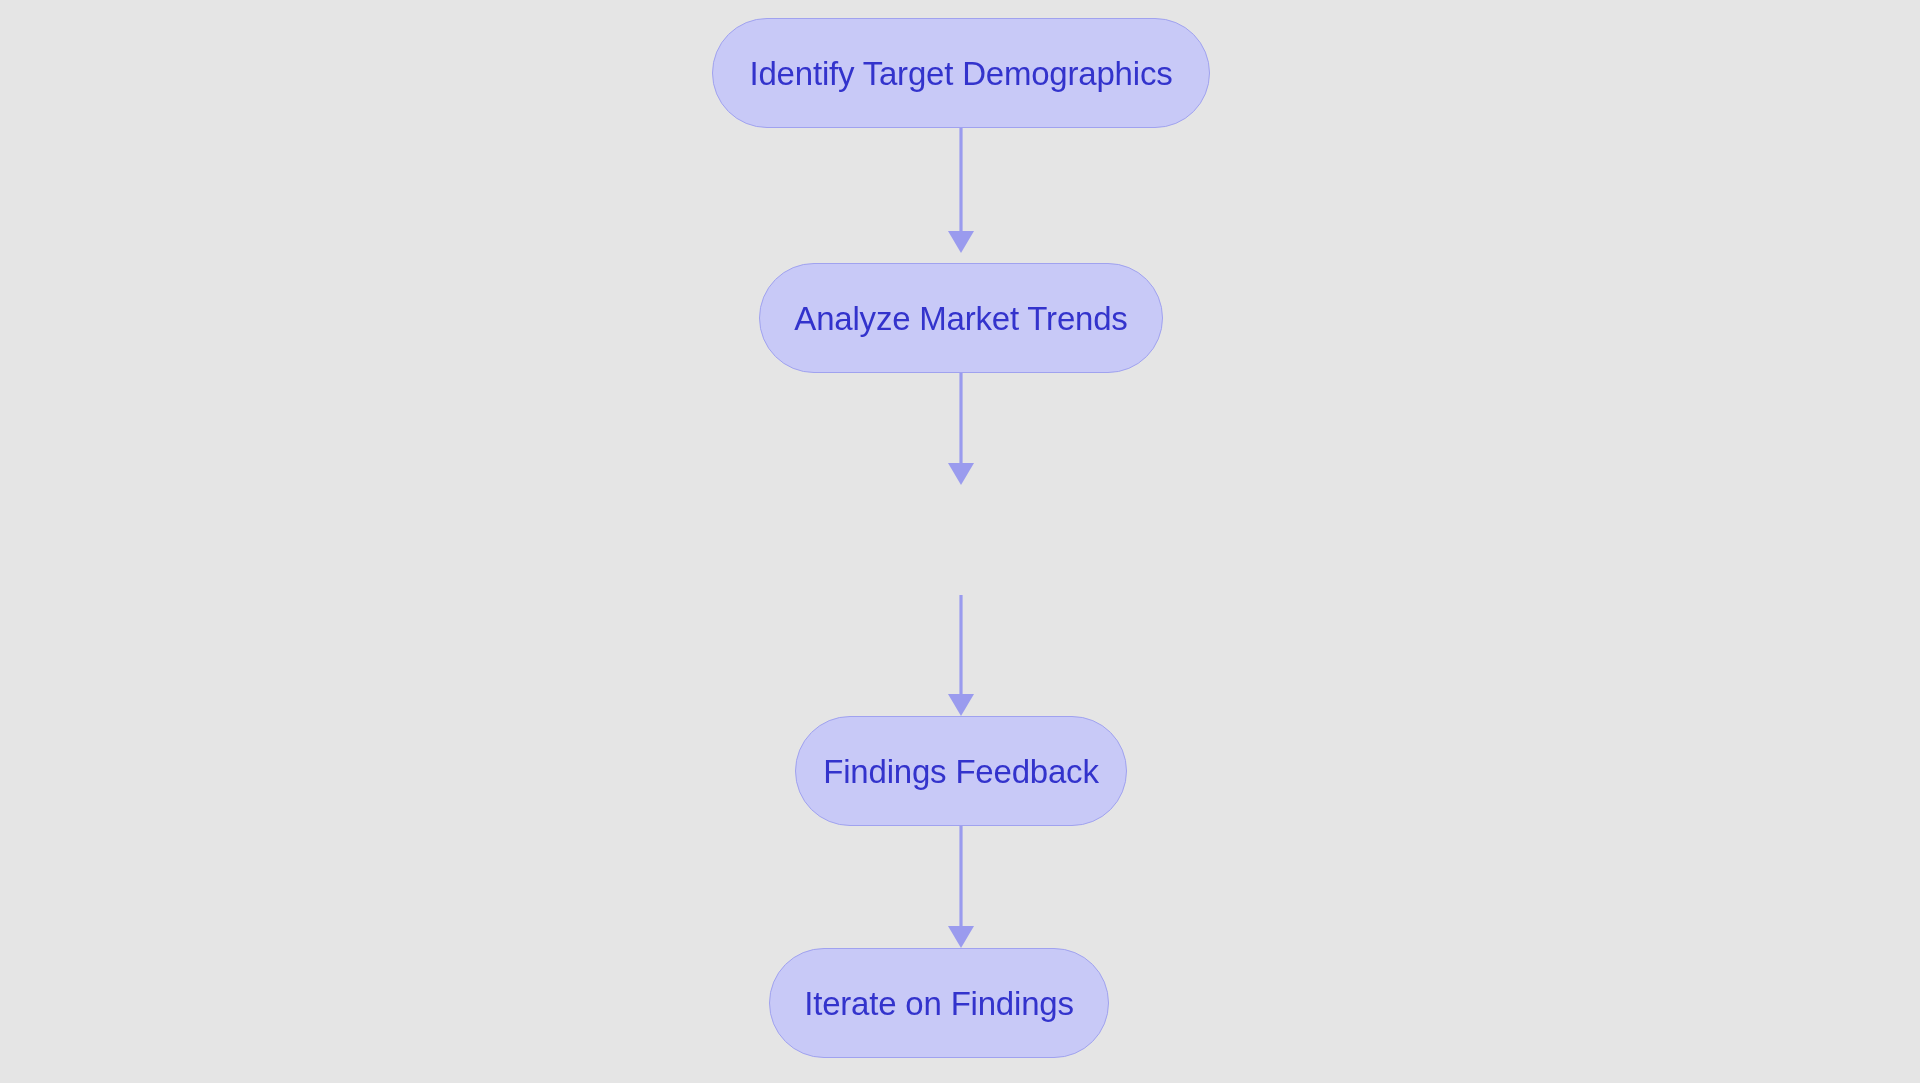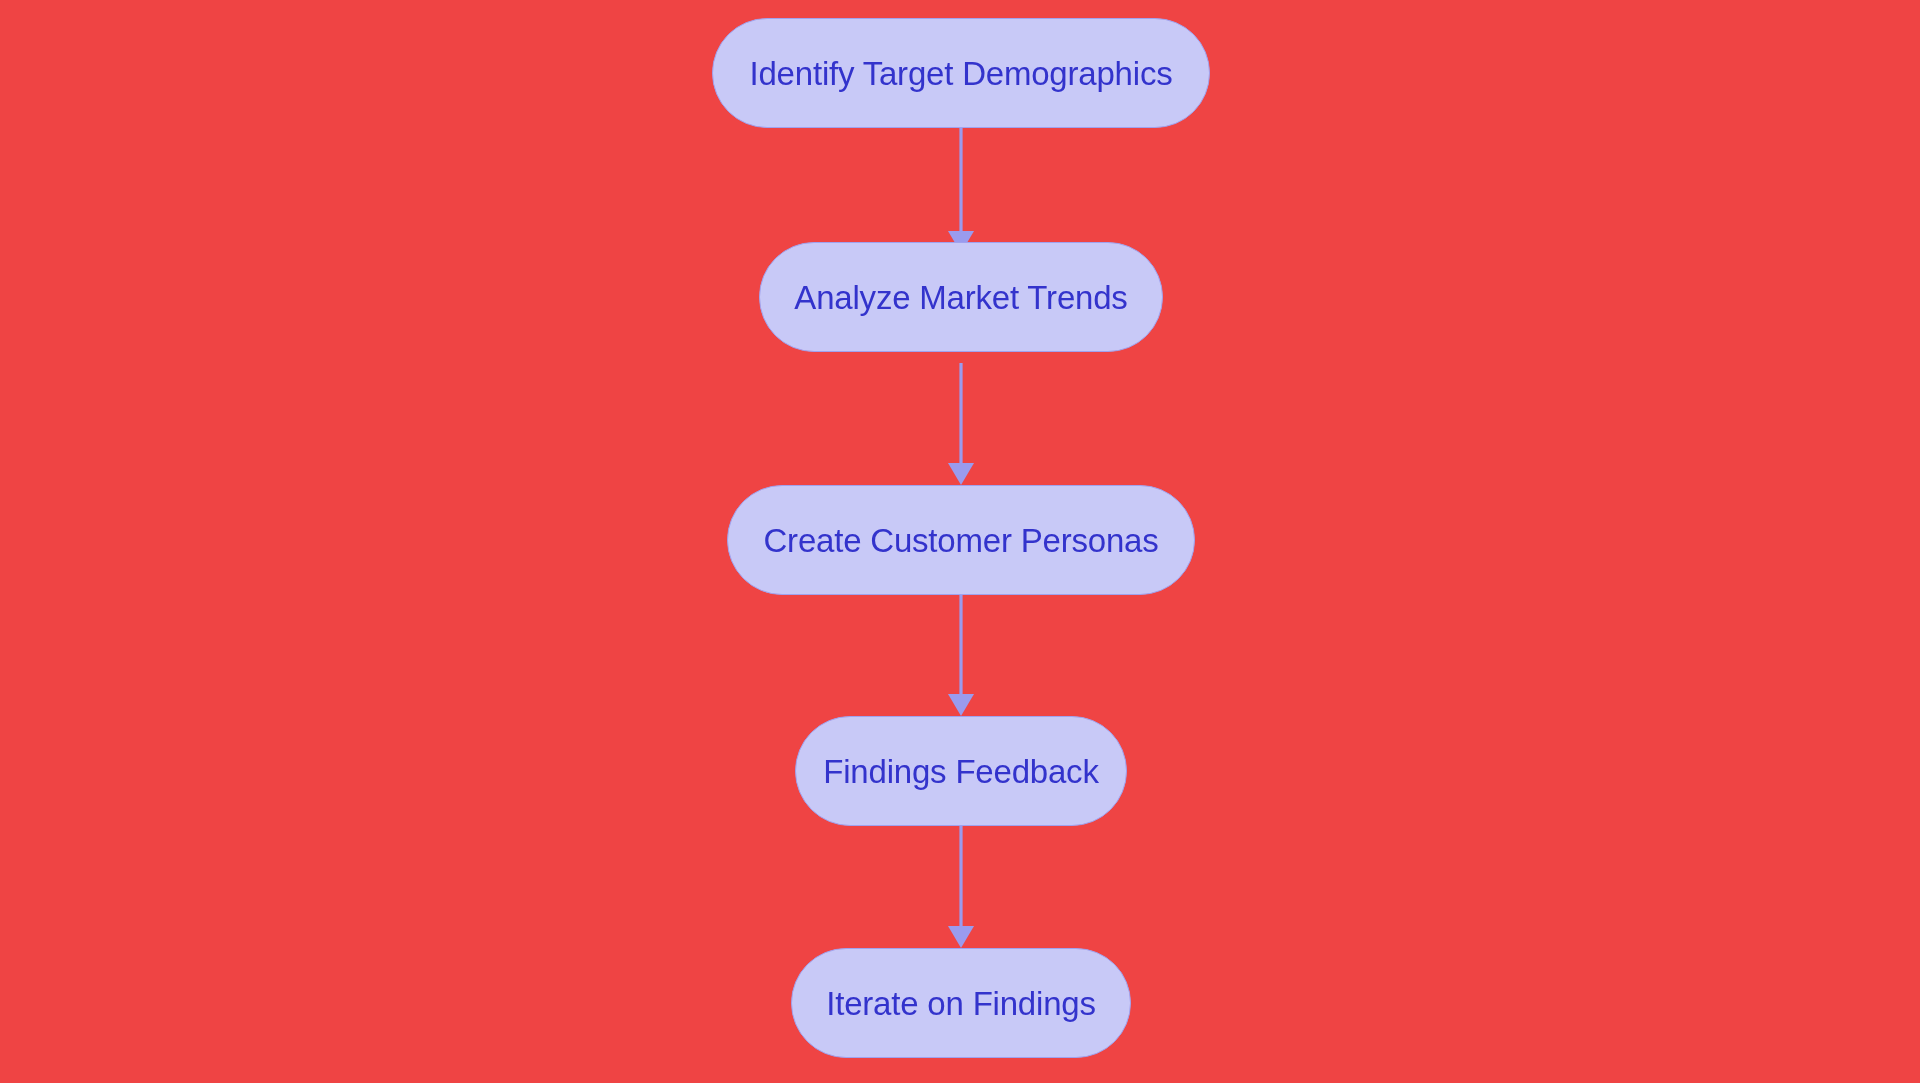--- a/index.html
+++ b/index.html
@@ -11,21 +11,21 @@
     width: 1920px;
     height: 1083px;
     overflow: hidden;
     font-family: "Liberation Sans", sans-serif;
   }
 
   #flowchart-canvas {
     position: relative;
     width: 1920px;
     height: 1083px;
-    background: #ef4444;
+    background: #e5e5e5;
   }
 
   .flow-node {
     position: absolute;
     box-sizing: border-box;
     height: 110px;
     background: #c8c9f7;
     border: 1.6px solid #a0a2ef;
     border-radius: 55px;
     display: flex;
@@ -84,29 +84,26 @@
 
   <svg class="flow-connector" style="left:961px; top:826px;" width="40" height="180" viewBox="0 0 40 180">
     <line class="connector-line" x1="20" y1="0" x2="20" y2="101"></line>
     <polygon class="connector-head" points="7,100 33,100 20,122"></polygon>
   </svg>
 
   <div class="flow-node" style="left:961px; top:18px; width:498px;">
     <span class="flow-node-label">Identify Target Demographics</span>
   </div>
 
-  <div class="flow-node" style="left:961px; top:242px; width:404px;">
+  <div class="flow-node" style="left:961px; top:263px; width:404px;">
     <span class="flow-node-label">Analyze Market Trends</span>
   </div>
 
-  <div class="flow-node" style="left:961px; top:485px; width:468px;">
-    <span class="flow-node-label">Create Customer Personas</span>
-  </div>
 
   <div class="flow-node" style="left:961px; top:716px; width:332px;">
     <span class="flow-node-label">Findings Feedback</span>
   </div>
 
-  <div class="flow-node" style="left:961px; top:948px; width:340px;">
+  <div class="flow-node" style="left:939px; top:948px; width:340px;">
     <span class="flow-node-label">Iterate on Findings</span>
   </div>
 
 </div>
 
 </body></html>

